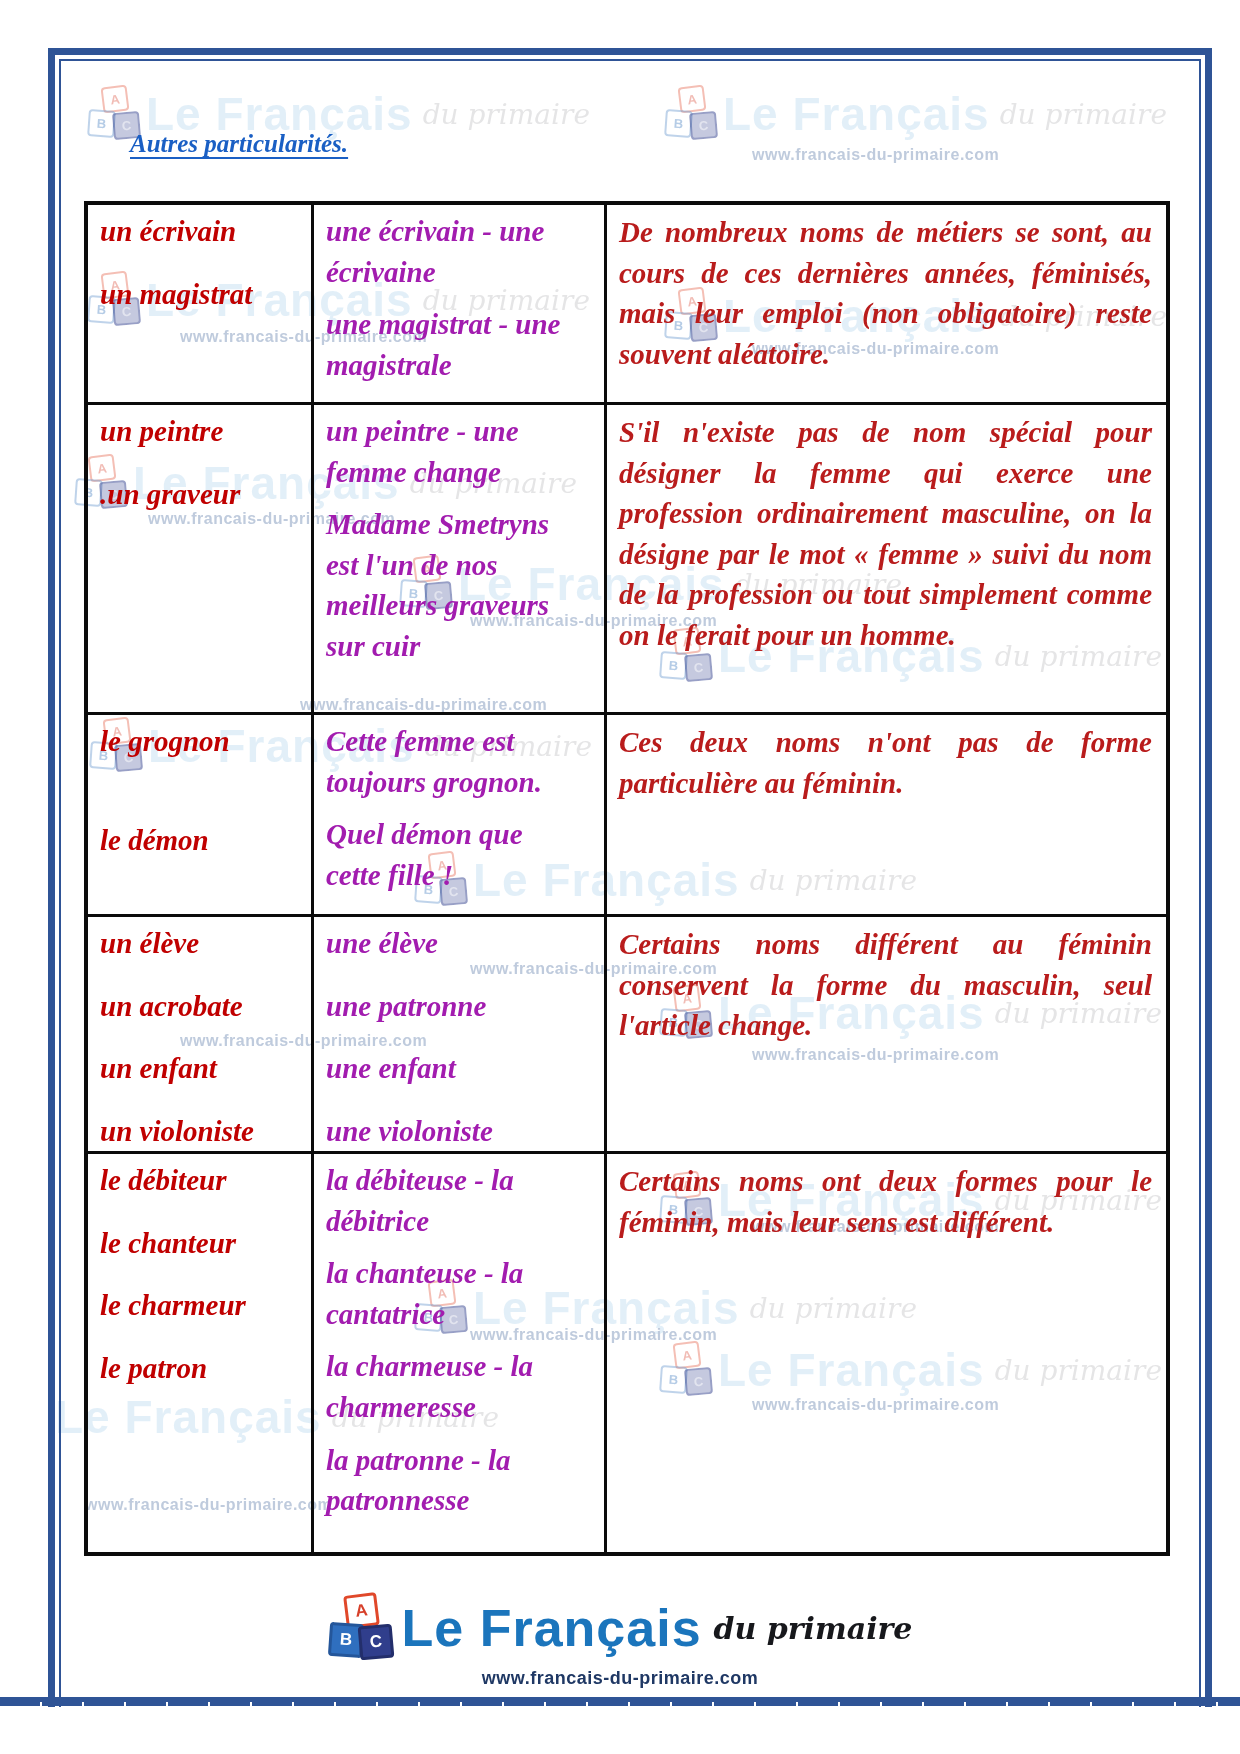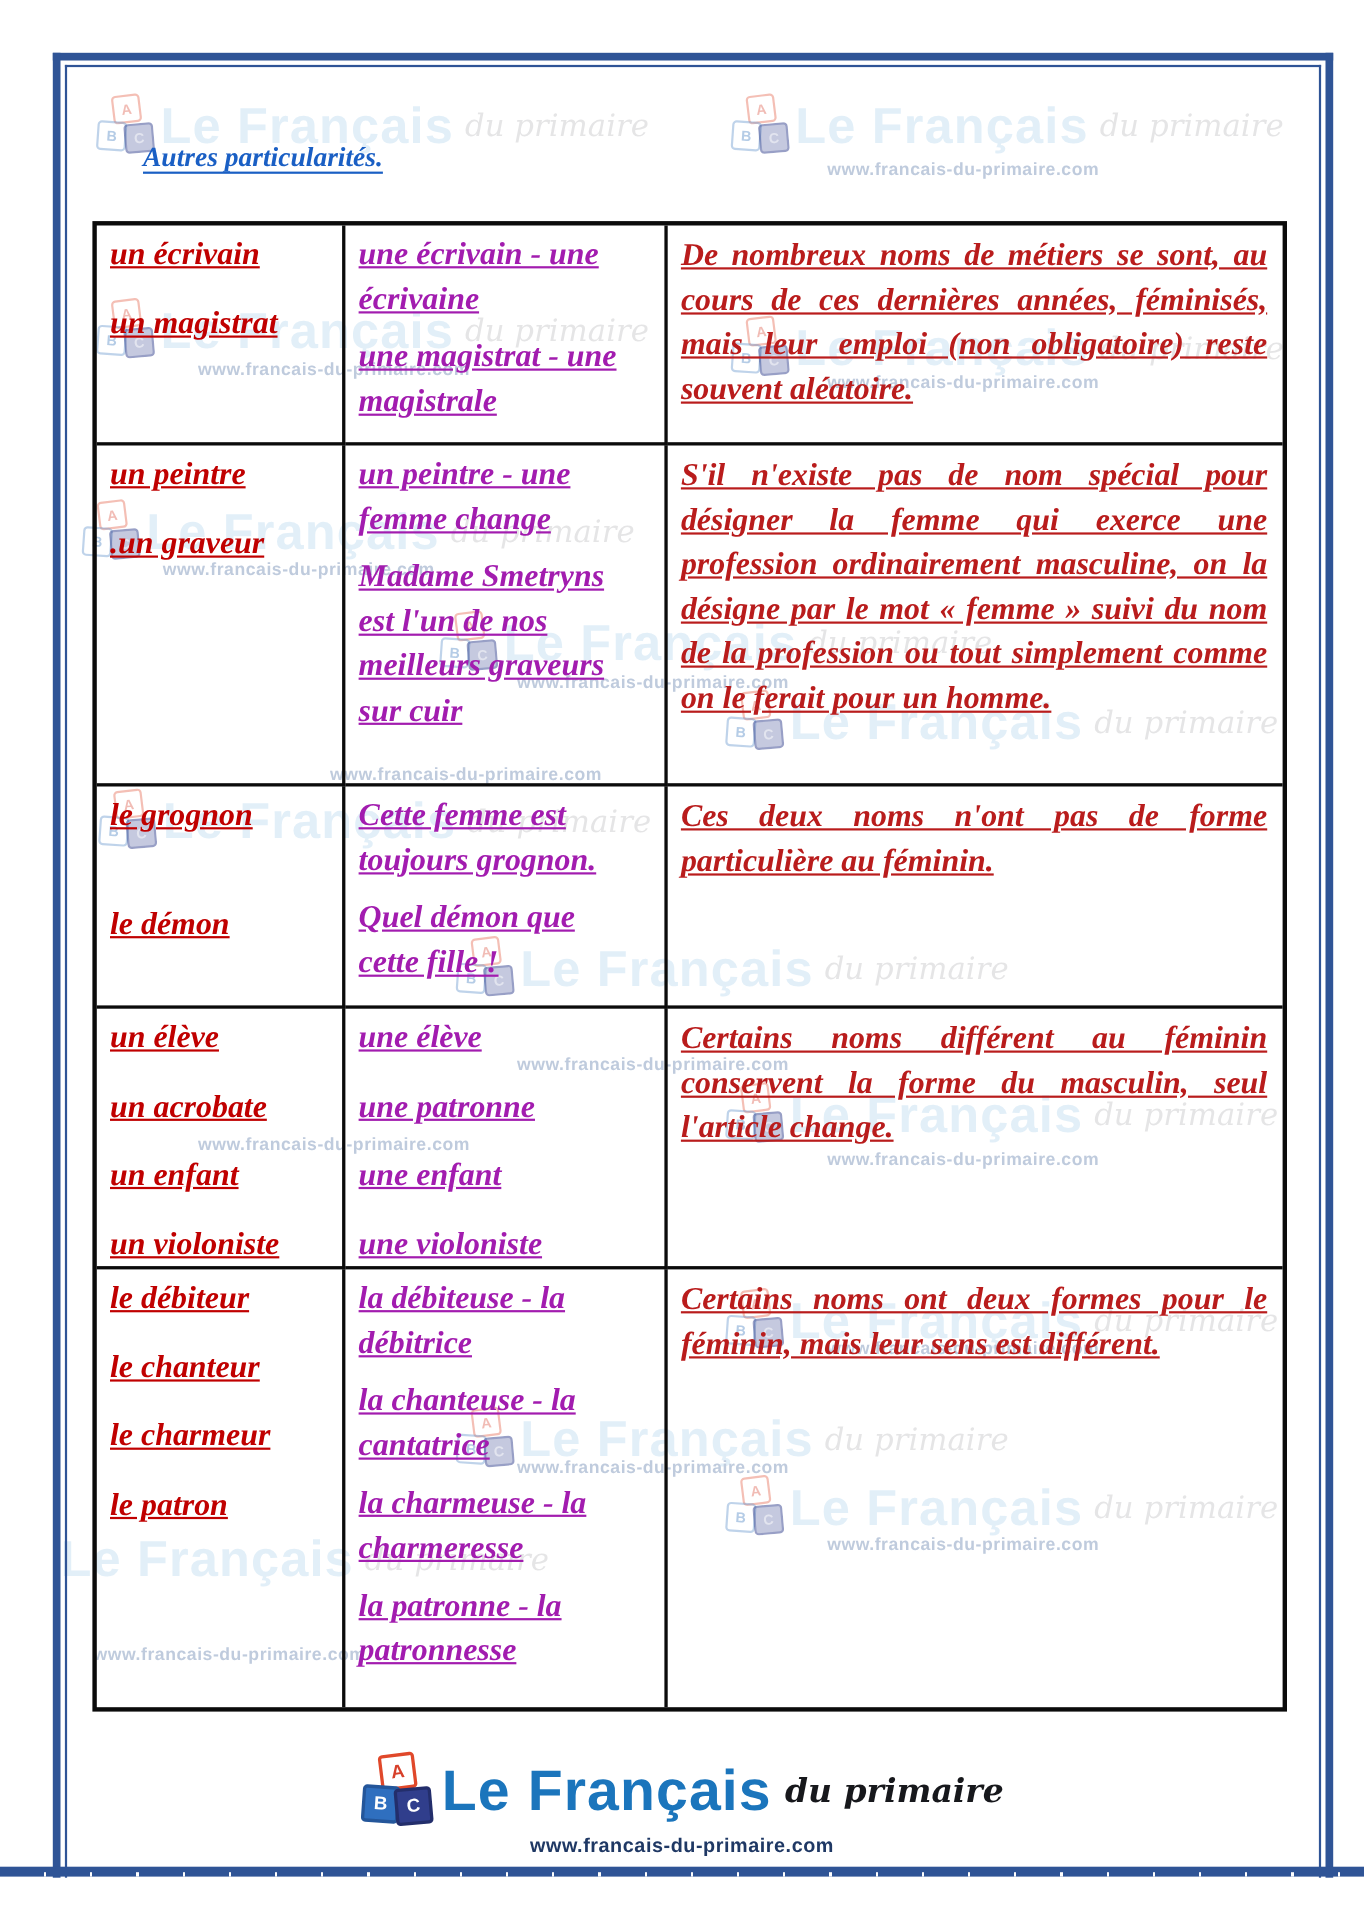--- a/index.html
+++ b/index.html
@@ -28,21 +28,21 @@
   
   .title{position:absolute;left:130px;top:130px;z-index:2;color:#1A5FC4;font-weight:bold;font-style:italic;
       font-size:25px;text-decoration:underline;text-underline-offset:5px;}
   
   .gtable{position:absolute;left:84px;top:201px;z-index:1;display:grid;
       grid-template-columns:226px 293px 559px;
       grid-template-rows:200px 310px 202px 237px 398px;
       border:4px solid #0b0b0b;}
   .cell{border-right:3px solid #0b0b0b;border-bottom:3px solid #0b0b0b;
       padding:6px 14px 0 12px;overflow:hidden;box-sizing:border-box;
-      font-weight:bold;font-style:italic;font-size:29px;line-height:1.4;text-decoration:underline;}
+      font-weight:bold;font-style:italic;font-size:29px;line-height:1.4;}
   .cell.last-col{border-right:none;}
   .cell.last-row{border-bottom:none;}
   .masc{color:#C00000;}
   .masc p{margin:0 0 22px 0;}
   .fem{color:#a21caf;padding-right:22px;}
   .fem p{margin:0 0 12px 0;}
   .note{color:#b91c1c;text-align:justify;padding-top:7px;}
   .note p{margin:0;}
   .gap-lg{margin-top:58px !important;}
   

